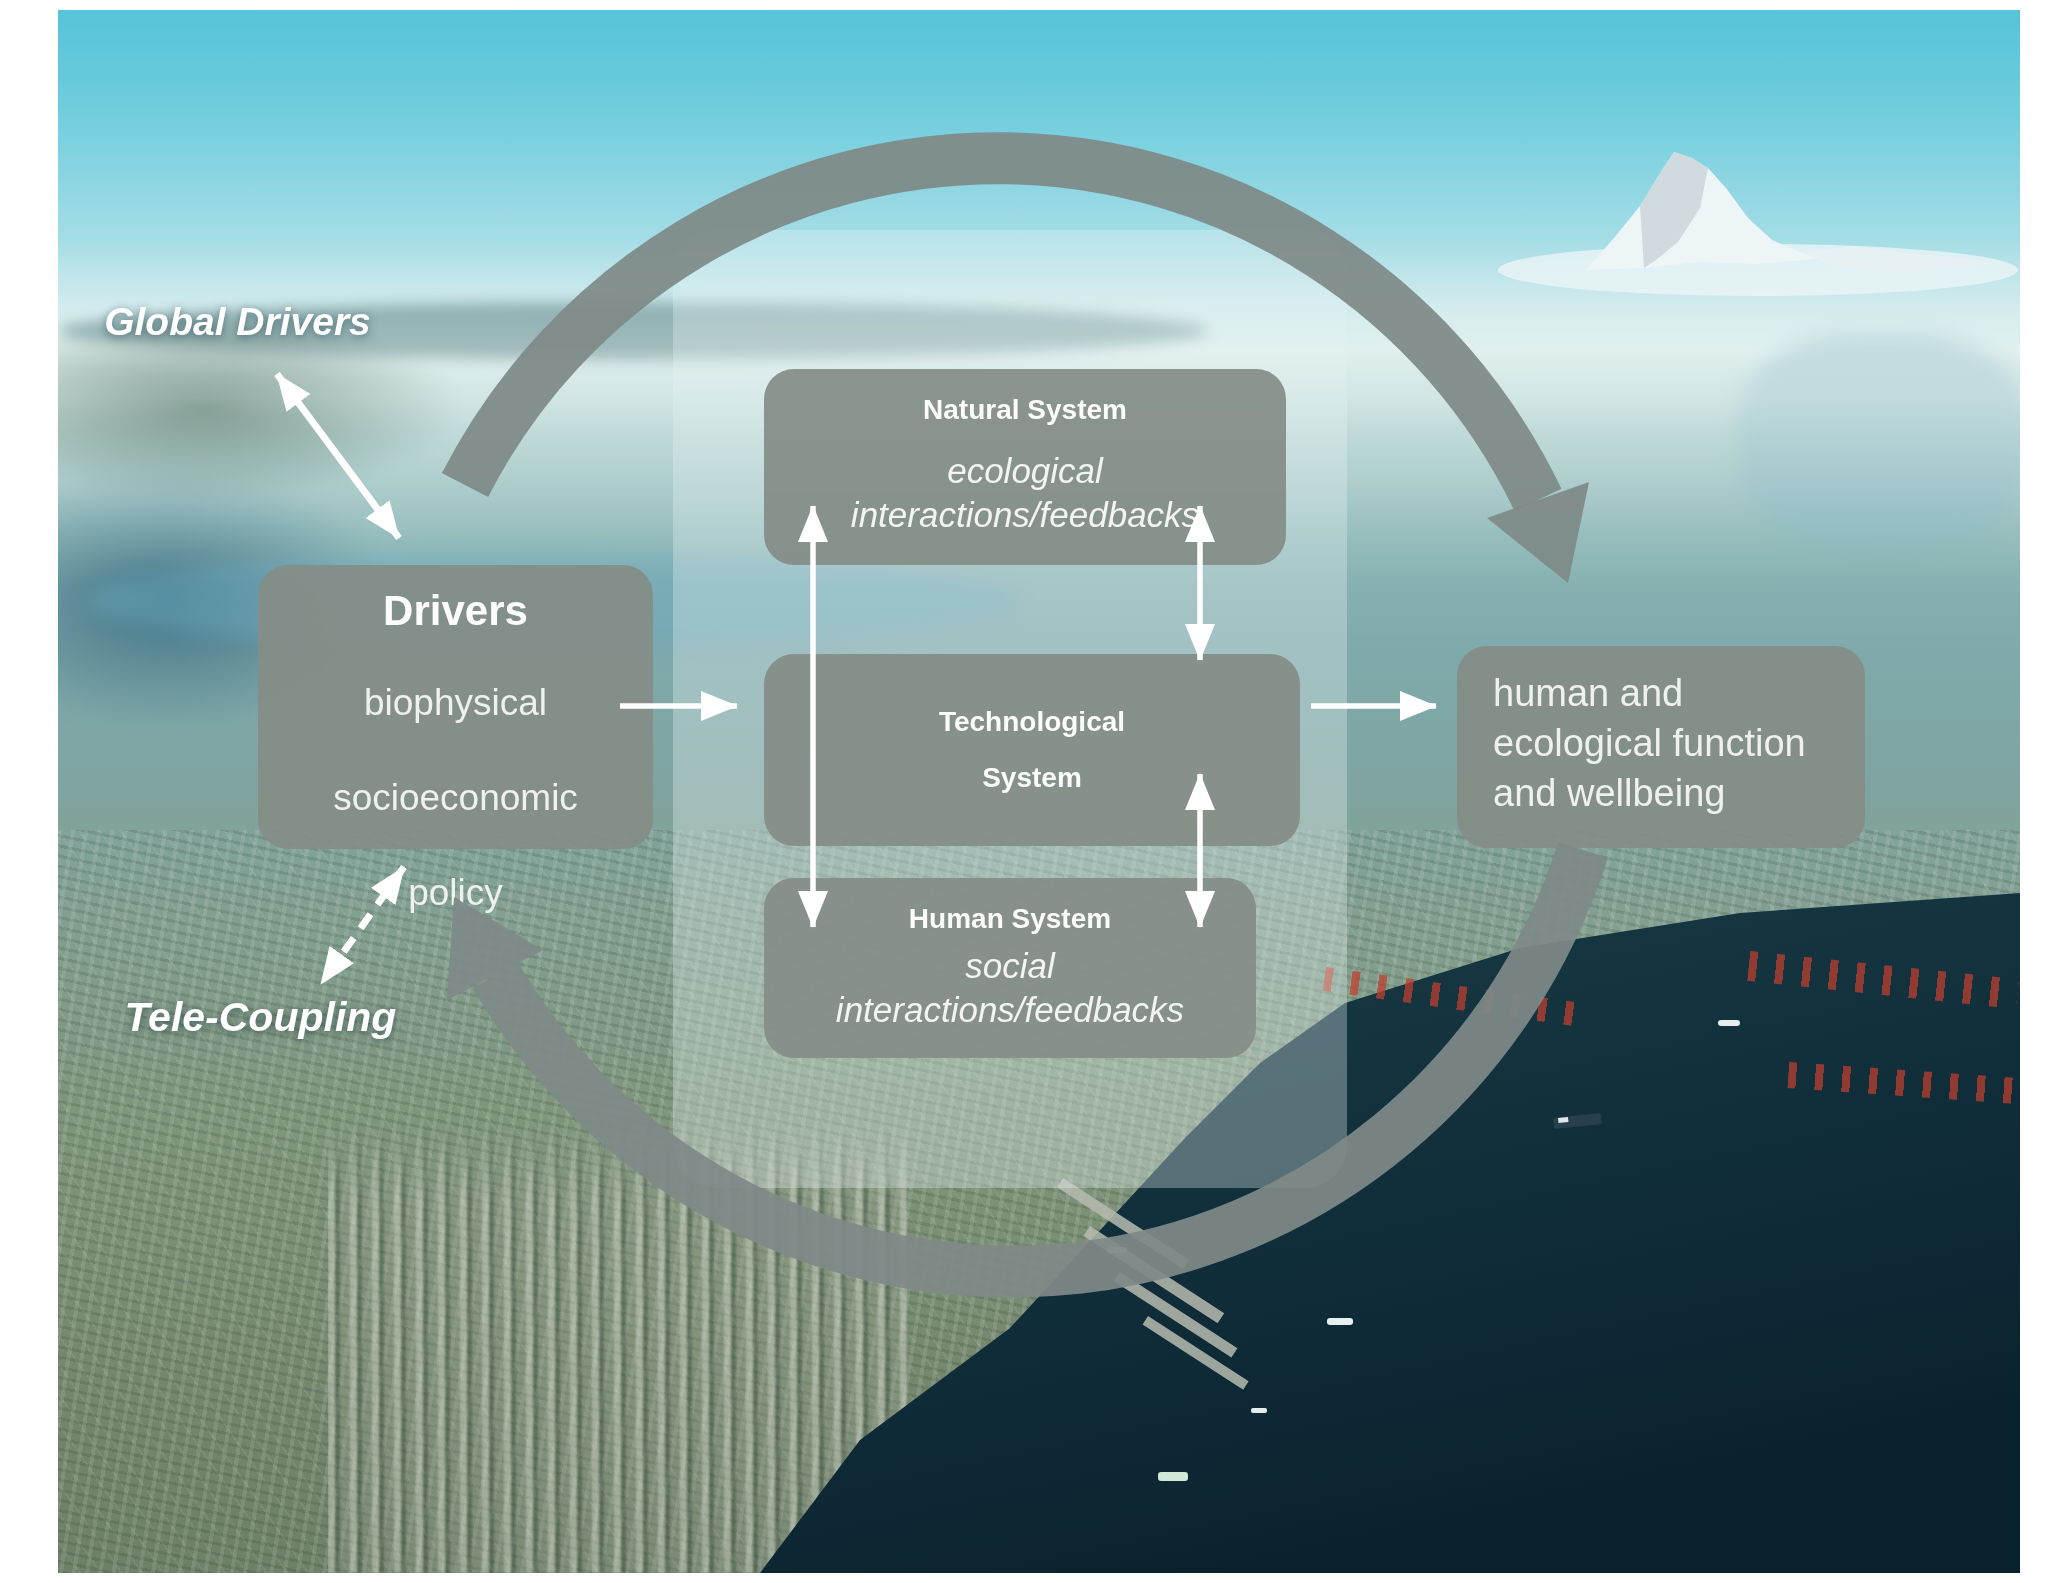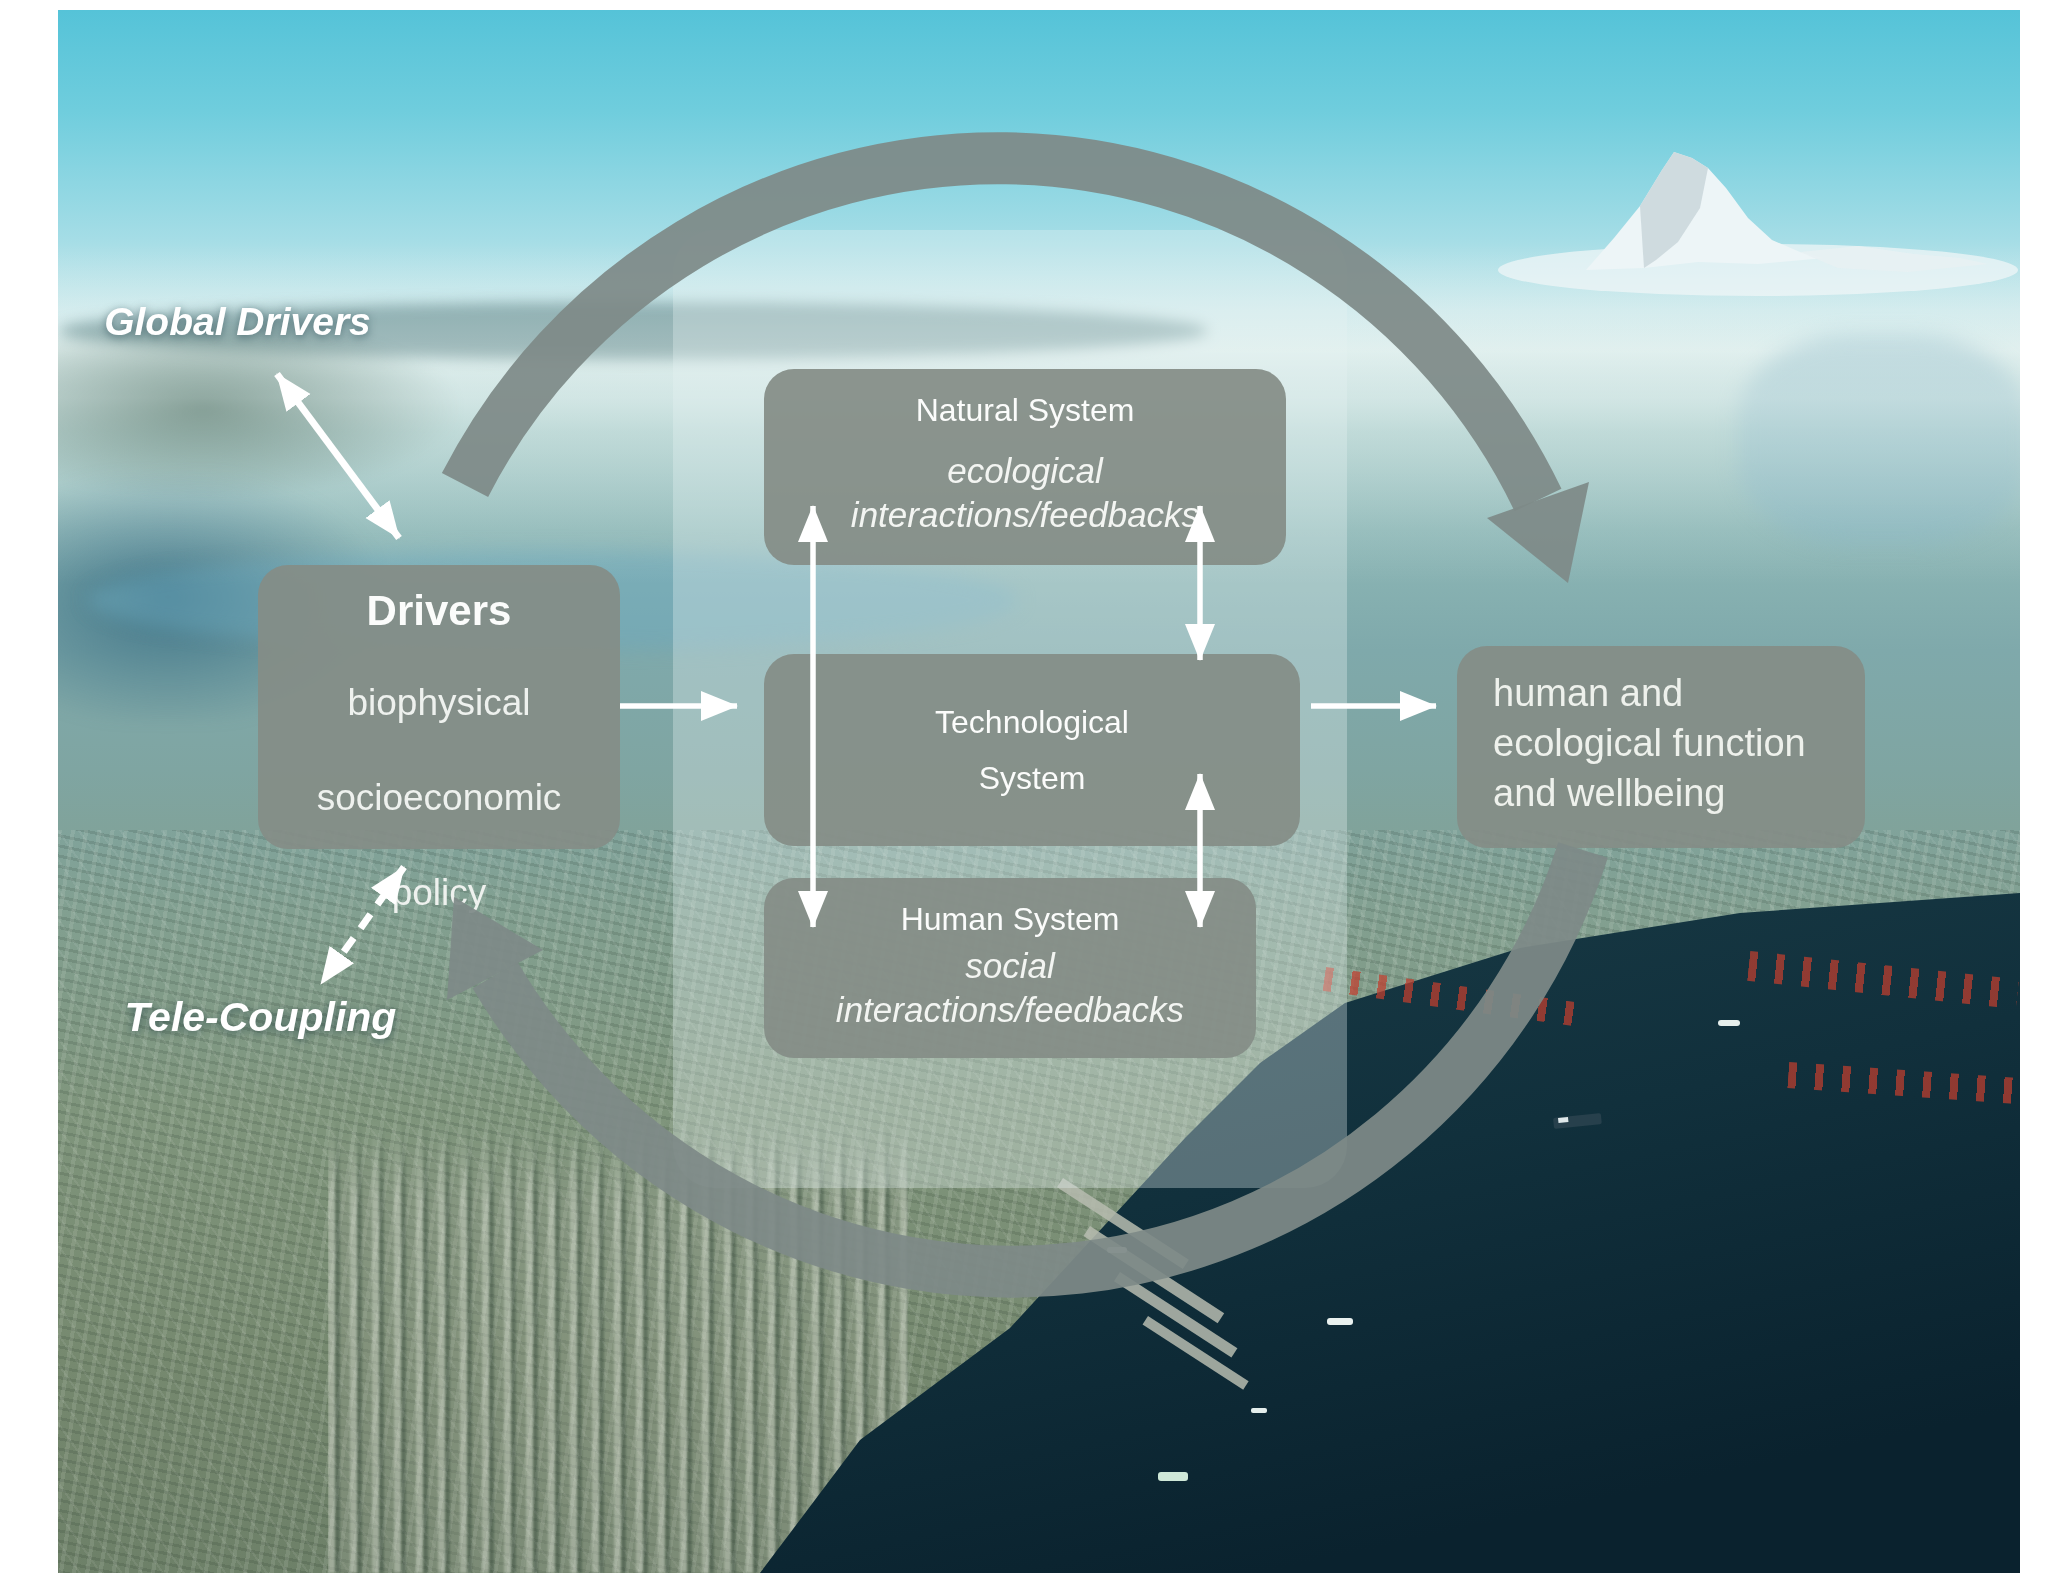--- a/index.html
+++ b/index.html
@@ -34,23 +34,23 @@
   .cranes{background:repeating-linear-gradient(90deg, rgba(193,62,46,.85) 0 8px, rgba(0,0,0,0) 8px 27px);opacity:.85;}
   .crane-1{left:1265px;top:975px;width:260px;height:24px;transform:rotate(8deg);}
   .crane-2{left:1690px;top:955px;width:270px;height:30px;transform:rotate(6deg);}
   .crane-3{left:1730px;top:1060px;width:230px;height:26px;transform:rotate(4deg);}
   .photo-svg{position:absolute;left:0;top:0;}
   
   .panel{position:absolute;left:673px;top:230px;width:674px;height:958px;border-radius:42px;
          background:rgba(231,242,242,.33);}
   .box{position:absolute;background:rgba(132,141,135,.93);border-radius:30px;color:#eef1ee;text-align:center;}
   .box .t{display:block;color:#fbfcfb;}
-  .sys-title{font-size:32px;line-height:50px;font-weight:400;}
+  .sys-title{font-size:28px;line-height:50px;font-weight:700;}
   .sys-sub{font-size:35px;line-height:44px;font-style:italic;color:#f3f5f2;}
-  .box-drivers{left:258px;top:565px;width:362px;height:284px;padding-top:22px;box-sizing:border-box;}
+  .box-drivers{left:258px;top:565px;width:395px;height:284px;padding-top:22px;box-sizing:border-box;}
   .box-drivers .t{font-size:42px;line-height:48px;font-weight:700;}
   .box-drivers .li{font-size:37px;line-height:55px;margin-top:40px;}
   .box-natural{left:764px;top:369px;width:522px;height:196px;padding-top:16px;box-sizing:border-box;}
   .box-natural .sys-sub{margin-top:14px;}
   .box-tech{left:764px;top:654px;width:536px;height:192px;display:flex;flex-direction:column;justify-content:center;}
   .box-tech .sys-title{line-height:56px;}
   .box-human{left:764px;top:878px;width:492px;height:180px;padding-top:16px;box-sizing:border-box;}
   .box-human .sys-sub{margin-top:0;}
   .box-outcome{left:1457px;top:610px;width:408px;height:202px;text-align:left;padding:22px 0 0 36px;box-sizing:border-box;margin-top:36px;}
   .box-outcome .li{font-size:38px;line-height:50px;color:#eef1ec;}

